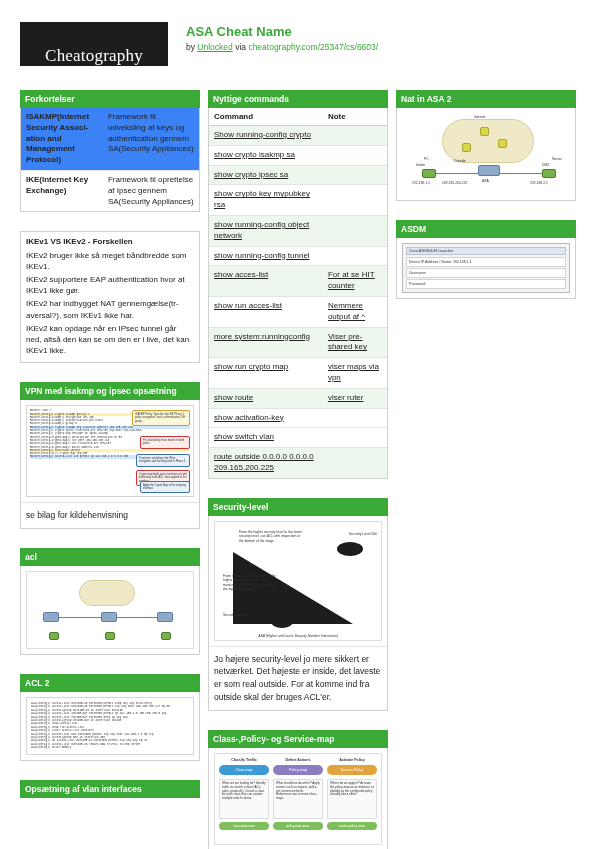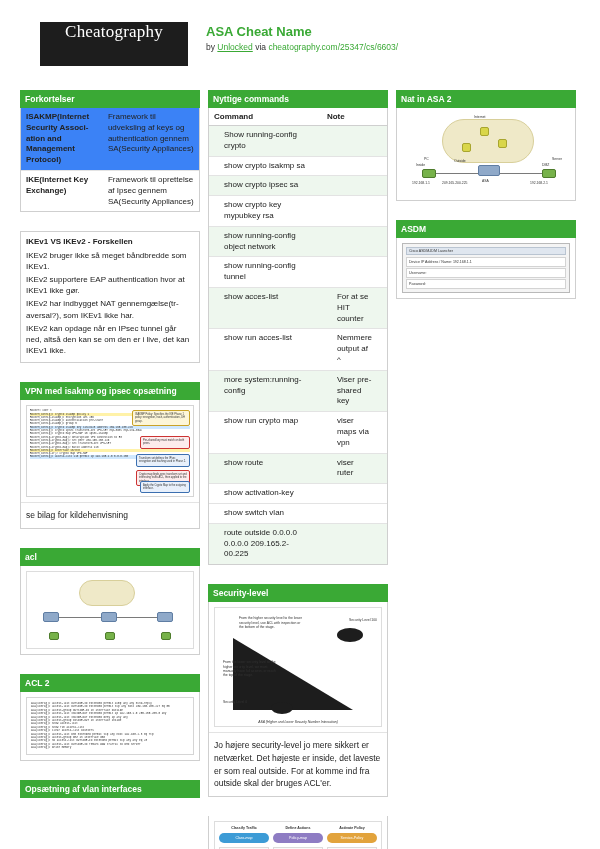--- a/index.html
+++ b/index.html
@@ -24,25 +24,24 @@
   .header {
     display: flex;
     align-items: flex-start;
     height: 56px;
     margin-bottom: 12px;
   }
   .logo-box {
     width: 148px; height: 44px;
     background: #1d1d1d;
     color: #ffffff;
-    display: flex; align-items: flex-start; justify-content: center;
+    display: flex; align-items: flex-end; justify-content: center;
     font-family: "Liberation Serif", serif;
     font-size: 17px;
     letter-spacing: .2px;
-    margin-left: 20px;
   }
   .logo-box .logo-text { white-space: nowrap; }
   .title-wrap { margin-left: 18px; padding-top: 2px; }
   .sheet-title {
     color: #3aa935;
     font-size: 13px;
     font-weight: bold;
     margin: 0 0 3px 0;
   }
   .byline { font-size: 8.5px; color: #333; text-align: right; }
@@ -89,24 +88,25 @@
   table.cmd th {
     background: #ffffff;
     text-align: left;
     font-size: 8px;
     font-weight: bold;
     padding: 4px 5px;
     border-bottom: 1px solid #cfcfcf;
   }
   table.cmd td {
     vertical-align: top;
-    padding: 4px 15px;
+    padding: 4px 5px;
     font-size: 8px;
     line-height: 1.35;
     border-bottom: 1px solid #e3e3e3;
+    text-decoration: underline;
   }
   table.cmd td.c2 { width: 36%; }
   table.cmd tr:last-child td { border-bottom: none; }
   table.cmd tr.alt td { background: #eef7ee; }
 
   
   .lines { padding: 4px 5px; }
   .lines p { margin: 0 0 2px 0; font-size: 8px; line-height: 1.4; }
   .lines p.b { font-weight: bold; }
   .para { padding: 6px 5px; font-size: 8.5px; line-height: 1.5; }
@@ -427,20 +427,21 @@
               <div class="sl-ell" style="right:18px; top:20px; width:26px; height:14px;"></div>
               <div class="sl-ell" style="left:56px; bottom:12px; width:22px; height:12px;"></div>
               <div class="sl-cap">ASA (Higher and Lower Security Number Interaction)</div>
             </div>
           </div>
           <div class="para" style="border-top:1px solid #e3e3e3;">Jo højere security-level jo mere sikkert er netværket. Det højeste er inside, det laveste er som real outside. For at komme ind fra outside skal der bruges ACL'er.</div>
         </div>
       </div>
 
       <div class="card">
+        <div class="card-title">Class-,Policy- og Service-map</div>
         <div class="card-body">
           <div class="fig">
             <div class="cpsm">
               <div class="cpsm-head">
                 <div>Classify Traffic</div>
                 <div>Define Actions</div>
                 <div>Activate Policy</div>
               </div>
               <div class="cpsm-pills">
                 <div class="p1">Class-map</div>

